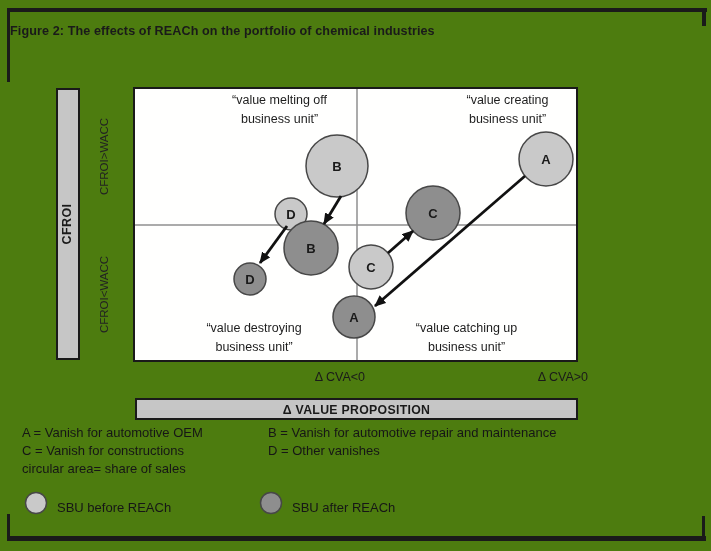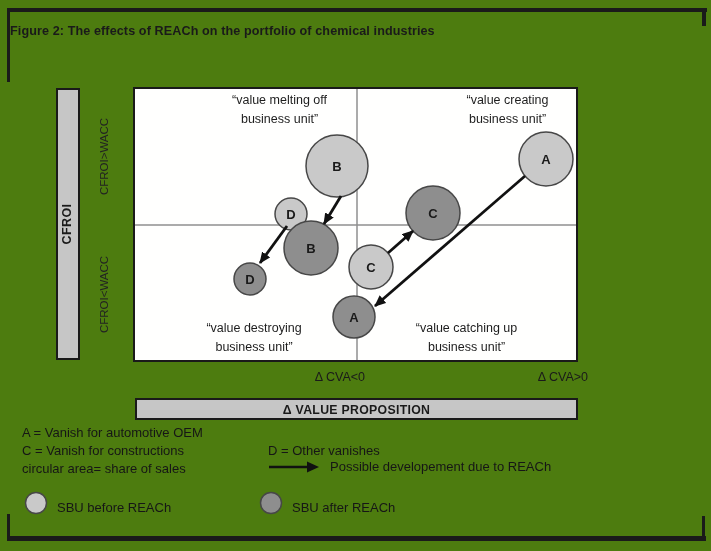--- a/index.html
+++ b/index.html
@@ -117,33 +117,25 @@
   </div>
 
   <div class="x-label left">Δ CVA&lt;0</div>
   <div class="x-label right">Δ CVA&gt;0</div>
 
   <div class="vp-bar">
     <span>Δ VALUE PROPOSITION</span>
   </div>
 
   <div class="lg" style="left:22px;  top:425px;">A  = Vanish for automotive OEM</div>
+  <div class="lg" style="left:268px; top:425px;">B  = Vanish for automotive repair and maintenance</div>
   <div class="lg" style="left:268px; top:443px;">D  = Other vanishes</div>
   <div class="lg" style="left:22px;  top:443px;">C  = Vanish for constructions</div>
   <div class="lg" style="left:22px;  top:461px;">circular area= share of sales</div>
 
-  <div class="lg lg-row3" style="left:268px; top:459px;">
-    <span class="arrow-icon">
-      <svg width="52" height="12" viewBox="0 0 52 12">
-        <line x1="1" y1="6" x2="40" y2="6" stroke="#111111" stroke-width="2.6"></line>
-        <polygon points="39,0.5 51,6 39,11.5" fill="#111111"></polygon>
-      </svg>
-    </span>
-    <span>Possible developement due to REACh</span>
-  </div>
 
   <div class="lg sbu-row" style="left:24px; top:491px;">
     <span class="sbu-icon">
       <svg width="24" height="24" viewBox="0 0 24 24">
         <circle cx="12" cy="12" r="10.5" fill="var(--before-fill,#c9c9c9)" stroke="var(--bubble-stroke,#474747)" stroke-width="1.5"></circle>
       </svg>
     </span>
     <span>SBU before REACh</span>
   </div>
 

